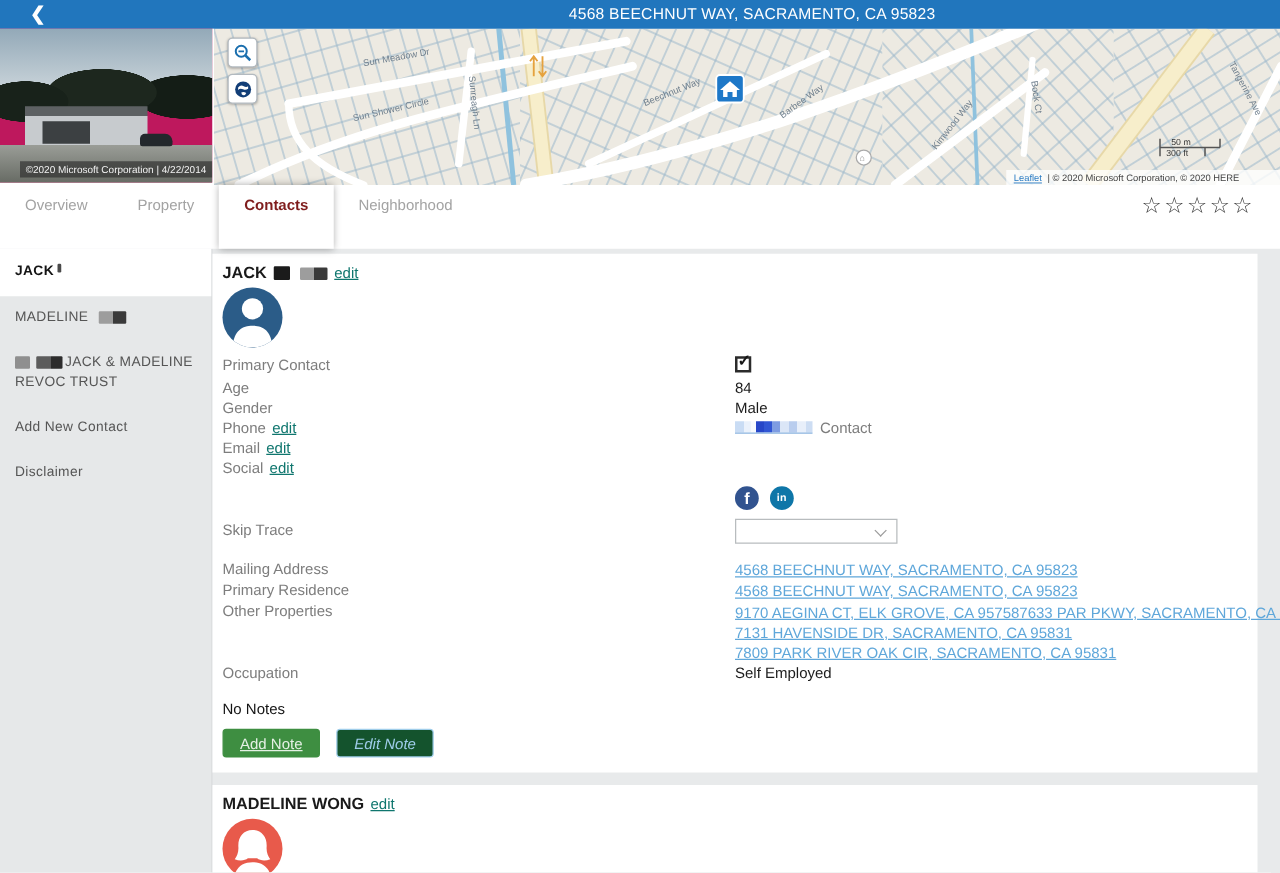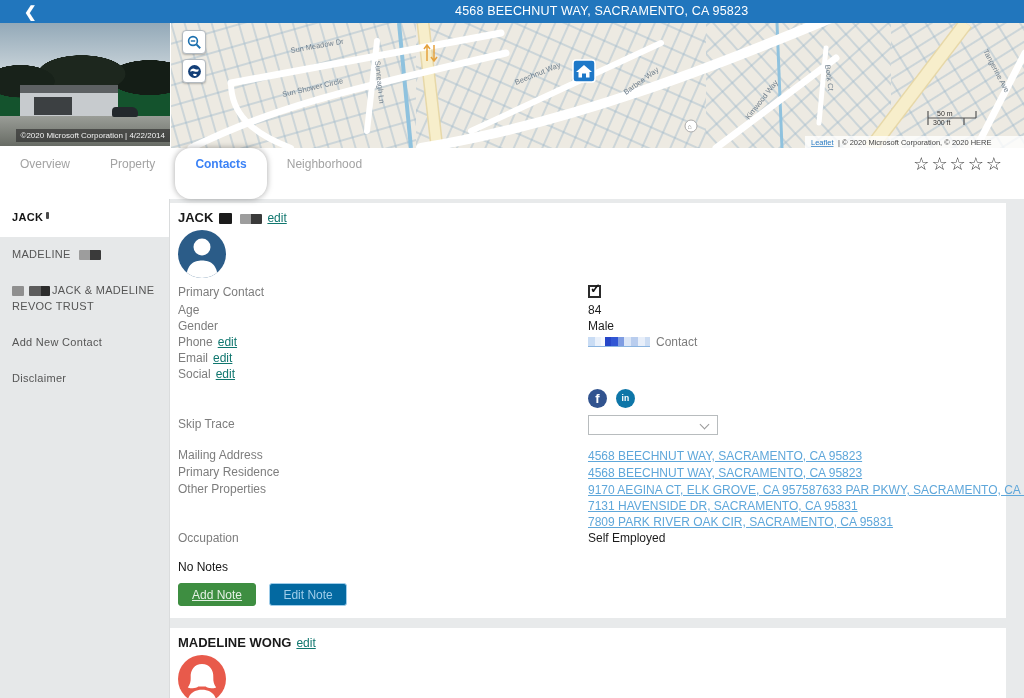--- a/index.html
+++ b/index.html
@@ -7,41 +7,41 @@
   body { font-family:"Liberation Sans", sans-serif; font-size:12px; color:#222; background:#fff; }
   .page { position:relative; width:1024px; height:698px; overflow:hidden; background:#e8eaeb; }
 
   
   .topbar { position:relative; height:23px; background:#2176bd; }
   .back-btn { position:absolute; left:24px; top:0px; color:#fff; font-size:15px; font-weight:bold; cursor:pointer; line-height:23px; }
   .topbar-title { position:absolute; left:455px; top:0; line-height:23px; color:#fff; font-size:12.5px; letter-spacing:.2px; white-space:nowrap; }
 
   
   .media-row { display:flex; height:125px; background:#fff; }
-  .street-view { position:relative; width:170px; height:123px; overflow:hidden; background:#14532d; flex-shrink:0; }
+  .street-view { position:relative; width:170px; height:123px; overflow:hidden; background:#be185d; flex-shrink:0; }
   .sv-sky { position:absolute; left:0; top:0; right:0; height:54px; background:linear-gradient(#93a9b8,#cfd8dd); }
   .sv-trees { position:absolute; left:0; top:26px; right:0; height:52px;
      background:
       radial-gradient(ellipse 55px 26px at 12% 62%, #18221a 62%, transparent 63%),
       radial-gradient(ellipse 70px 30px at 48% 48%, #1d271e 62%, transparent 63%),
       radial-gradient(ellipse 65px 28px at 88% 55%, #141d16 62%, transparent 63%); }
   .sv-house { position:absolute; left:20px; top:62px; width:98px; height:32px; background:linear-gradient(#5d6163 0 8px, #c7cbce 8px); }
   .sv-garage { position:absolute; left:34px; top:74px; width:38px; height:18px; background:#3c4042; }
   .sv-ground { position:absolute; left:0; top:93px; right:0; height:32px; background:linear-gradient(#9a9d97,#646861); }
   .sv-car { position:absolute; left:112px; top:84px; width:26px; height:10px; border-radius:4px 6px 2px 2px; background:#23282c; }
   .sv-copy { position:absolute; right:0; bottom:4px; background:rgba(40,40,40,.62); color:#f2f2f2; font-size:8px; padding:2px 5px; white-space:nowrap; }
 
   .map-wrap { position:relative; width:854px; height:125px; border-left:1px solid #fff; overflow:hidden; cursor:grab; }
   .map-controls { position:absolute; left:11px; top:7px; z-index:5; }
   .map-btn { width:24px; height:24px; background:#fff; border:1px solid #b3bac0; border-radius:4px; box-shadow:0 1px 2px rgba(0,0,0,.25); display:flex; align-items:center; justify-content:center; margin-bottom:5px; cursor:pointer; }
 
   
   .tabbar { display:flex; align-items:stretch; height:51px; background:#fff; position:relative; }
   .tab { padding:0 20px; line-height:33px; font-size:12px; color:#a3a3a3; cursor:pointer; }
-  .tab.active { background:#fff; color:#3b82f6; font-weight:bold; box-shadow:0 0 6px rgba(0,0,0,.35); z-index:2;border-radius:16px; }
+  .tab.active { background:#fff; color:#7f1d1d; font-weight:bold; box-shadow:0 0 6px rgba(0,0,0,.35); z-index:2; }
   .stars { margin-left:auto; padding-right:20px; line-height:33px; font-size:18px; color:#3a3a3a; letter-spacing:2px; cursor:pointer; }
 
   
   .content { display:flex; height:540px; background:#e8eaeb; align-items:stretch; }
   .sidebar { width:170px; flex-shrink:0; background:#e6e8e9; border-right:1px solid #dadcdd; font-size:11px; color:#555; }
   .side-item { padding:10px 12px; letter-spacing:.3px; cursor:pointer; line-height:1.45; }
   .side-item.active { background:#fff; color:#141414; font-weight:bold; padding:11px 12px; }
   .redact { display:inline-block; height:10px; vertical-align:middle; border-radius:1px; }
   .r-tick { width:3px; height:7px; background:#4a4a4a; margin-left:3px; vertical-align:2px; }
   .r-two { width:22px; background:linear-gradient(90deg,#9d9d9d 0 52%, #3a3a3a 52%); margin-left:8px; }
@@ -77,21 +77,21 @@
   .sicon { width:19px; height:19px; border-radius:50%; color:#fff; display:flex; align-items:center; justify-content:center; margin-right:9px; font-weight:bold; cursor:pointer; }
   .sicon.fb { background:#31538f; font-size:13px; }
   .sicon.li { background:#0e76a8; font-size:8.5px; letter-spacing:.3px; }
 
   .select { width:130px; height:20px; border:1px solid #b8bcbe; background:#fff; position:relative; margin:2px 0 3px; cursor:pointer; }
   .select::after { content:""; position:absolute; right:9px; top:5px; width:6px; height:6px; border-right:1.5px solid #9a9a9a; border-bottom:1.5px solid #9a9a9a; transform:rotate(45deg); }
 
   .no-notes { color:#141414; margin:14px 0 9px; }
   .btn { height:23px; font-size:12px; border-radius:3px; padding:0 13px; cursor:pointer; font-family:"Liberation Sans",sans-serif; }
   .btn-green { background:#3e8e41; border:1px solid #3e8e41; color:#e4f0e4;text-decoration:underline; }
-  .btn-outline { background:#0369a1; border:1px solid #9fcdea; color:#9fcdea; margin-left:10px; }
+  .btn-outline { background:#14532d; border:1px solid #9fcdea; color:#9fcdea; margin-left:10px;font-style:italic; }
 
   svg text { user-select:none; }
 </style>
 </head>
 <body>
 
 <div class="page">
 
   <div class="topbar">
     <span class="back-btn">❮</span>

